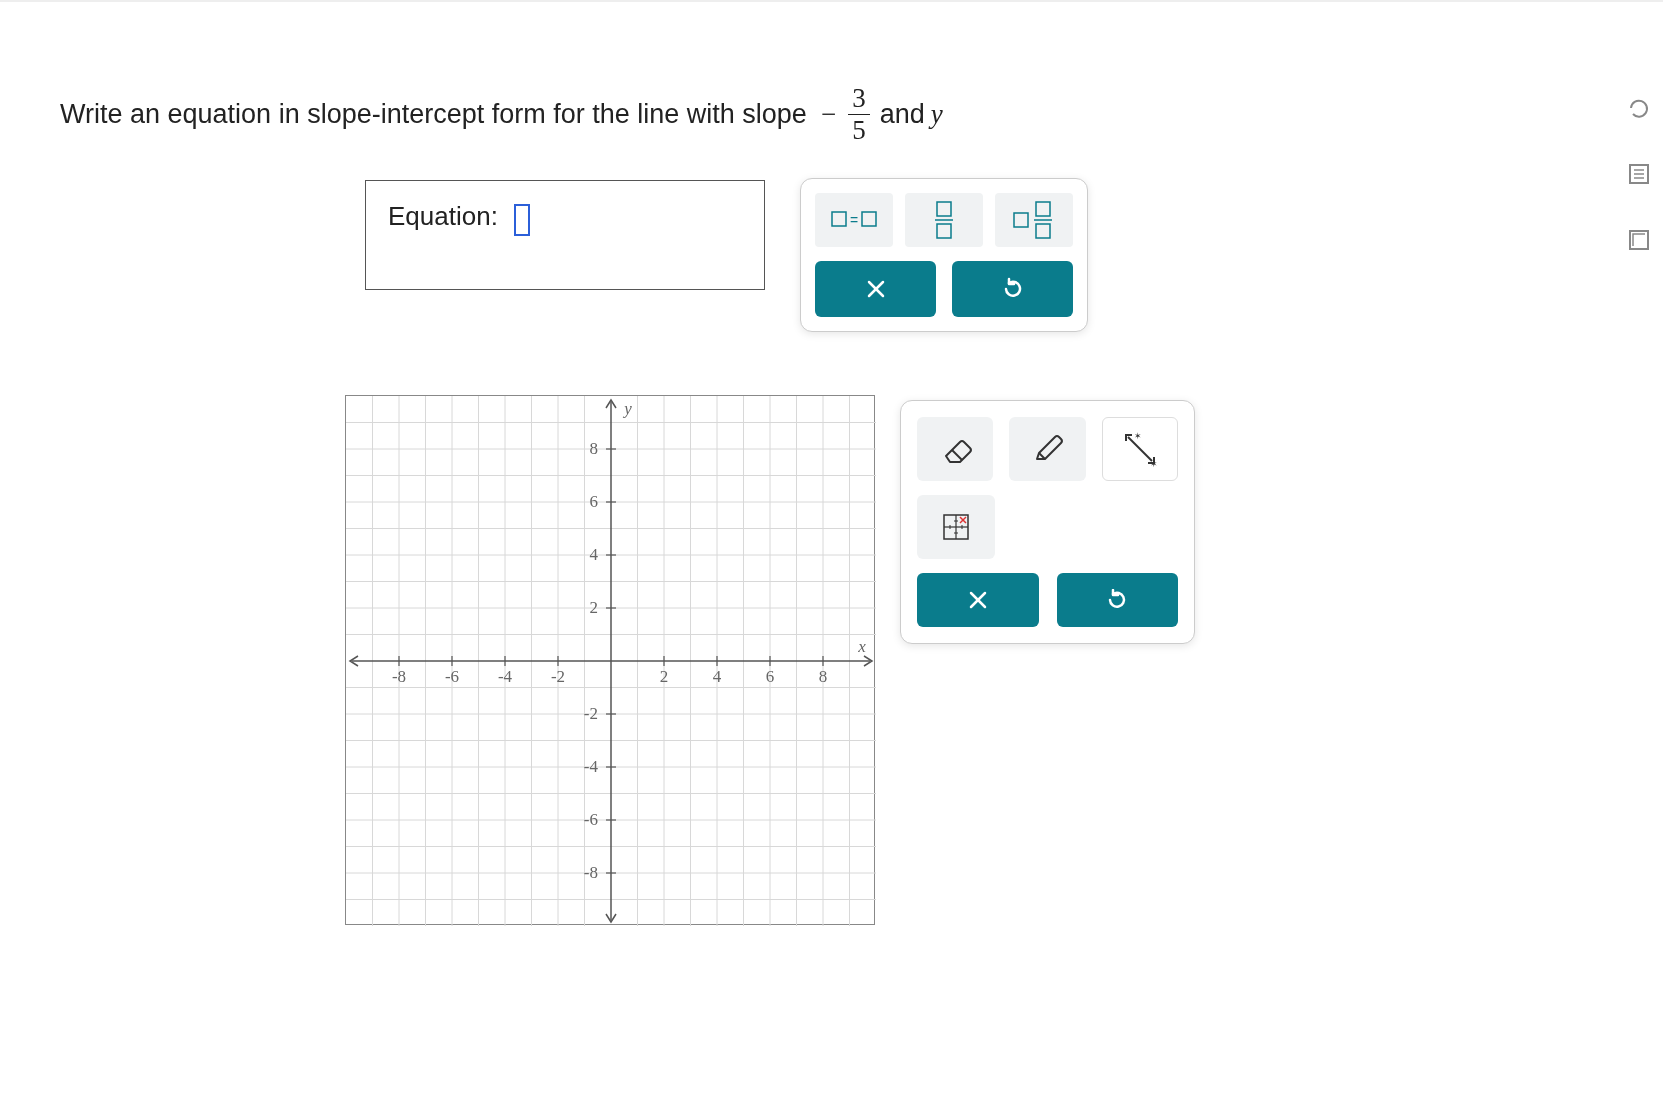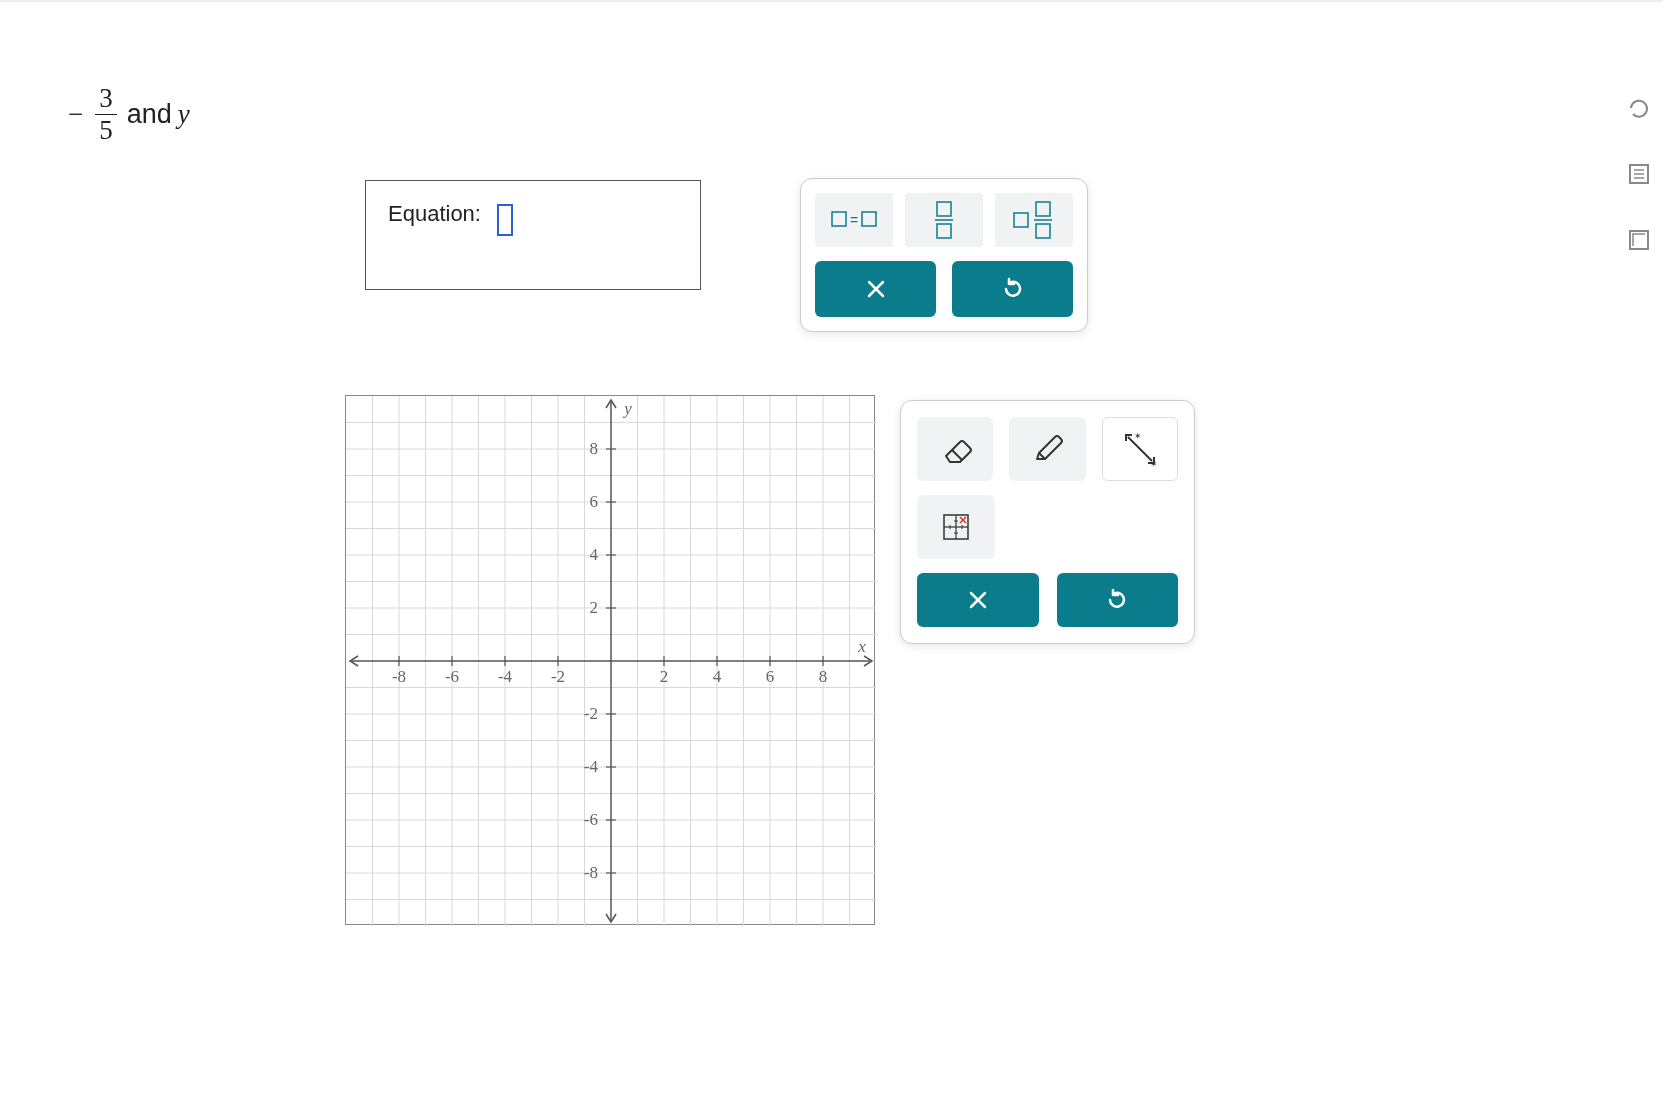--- a/index.html
+++ b/index.html
@@ -38,26 +38,26 @@
   }
   .frac .num { border-bottom: 1.5px solid #222; padding: 0 4px 2px; }
   .frac .den { padding: 2px 4px 0; }
   .minus { font-family: 'Times New Roman', serif; margin: 0 2px 0 8px; }
   .ital { font-style: italic; font-family: 'Times New Roman', serif; }
 
   .eq-box {
     position: absolute;
     left: 365px;
     top: 180px;
-    width: 336px;
+    width: 400px;
     height: 110px;
     border: 1.5px solid #555;
     background: #fff;
     padding: 20px 22px;
-    font-size: 22px;
+    font-size: 26px;
     display: flex;
     align-items: flex-start;
     gap: 16px;
   }
   .eq-input-placeholder {
     display: inline-block;
     width: 16px;
     height: 32px;
     border: 2px solid #2b5fd9;
     margin-top: 3px;
@@ -171,20 +171,21 @@
     display:flex; align-items:center; justify-content:center;
     cursor: pointer;
   }
 </style>
 </head>
 <body>
 
 <div class="top-border"></div>
 
 <div class="question">
+  <span>Write an equation in slope-intercept form for the line with slope</span>
   <span class="minus">−</span>
   <span class="frac">
     <span class="num">3</span>
     <span class="den">5</span>
   </span>
   <span>and</span>
   <span class="ital">y</span>
 </div>
 
 <div class="eq-box">

